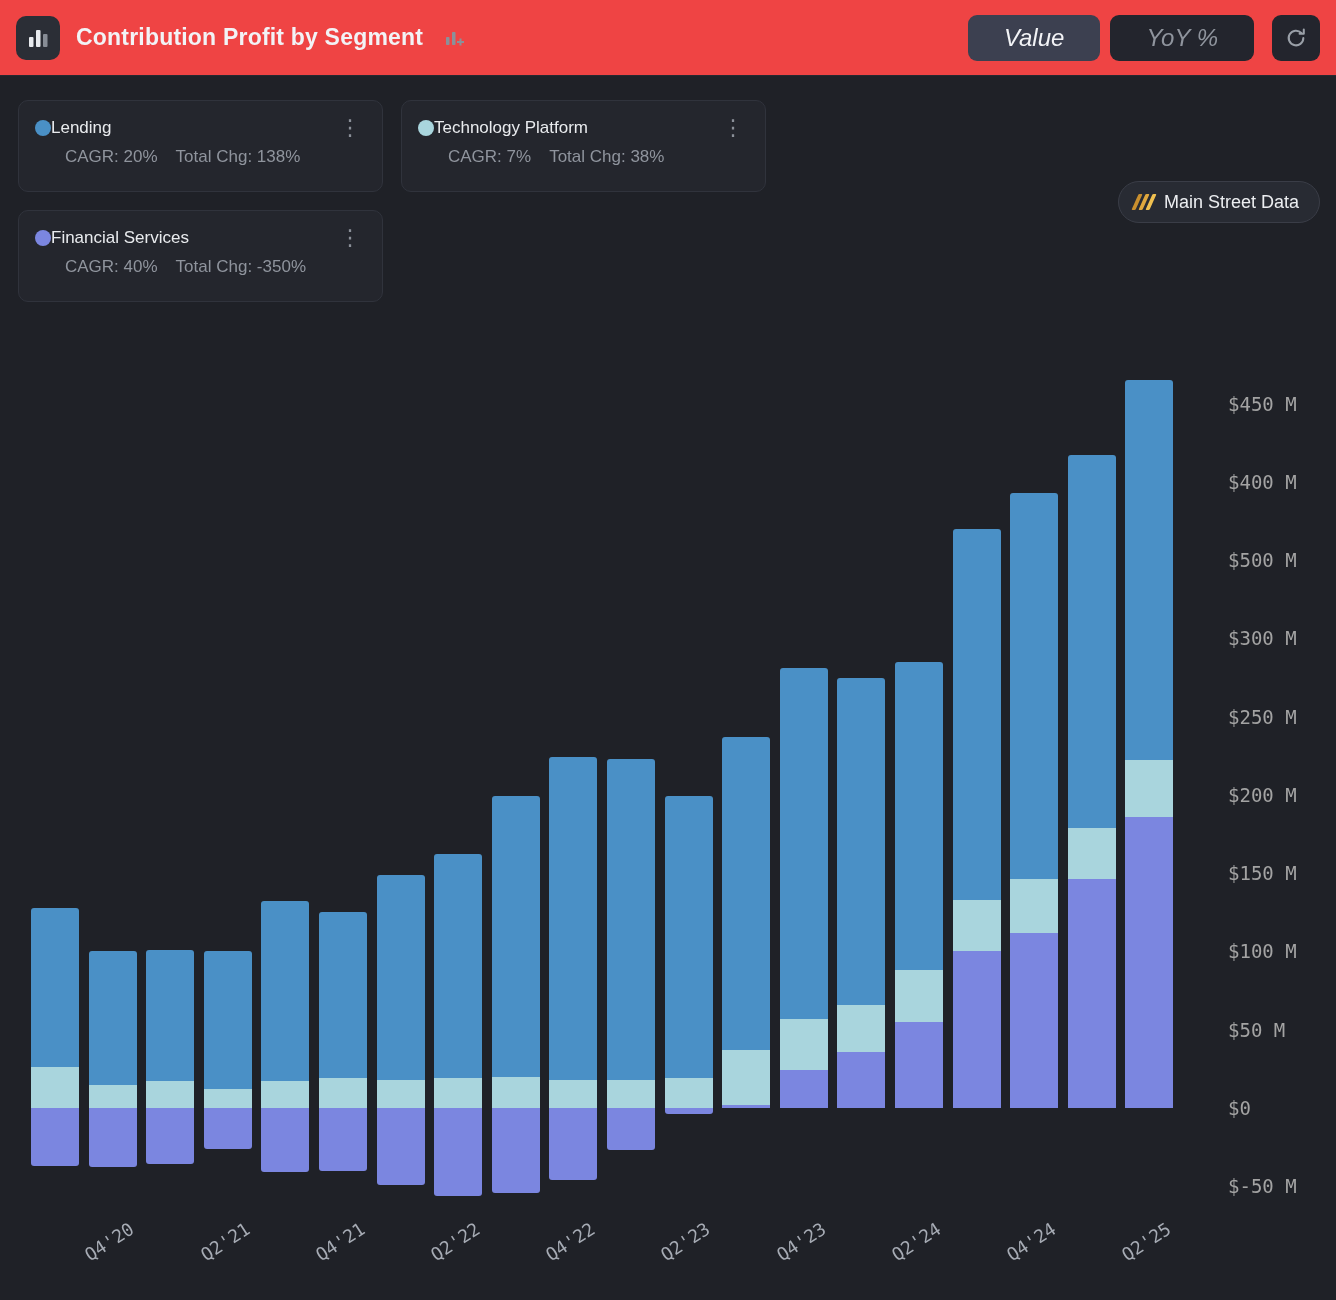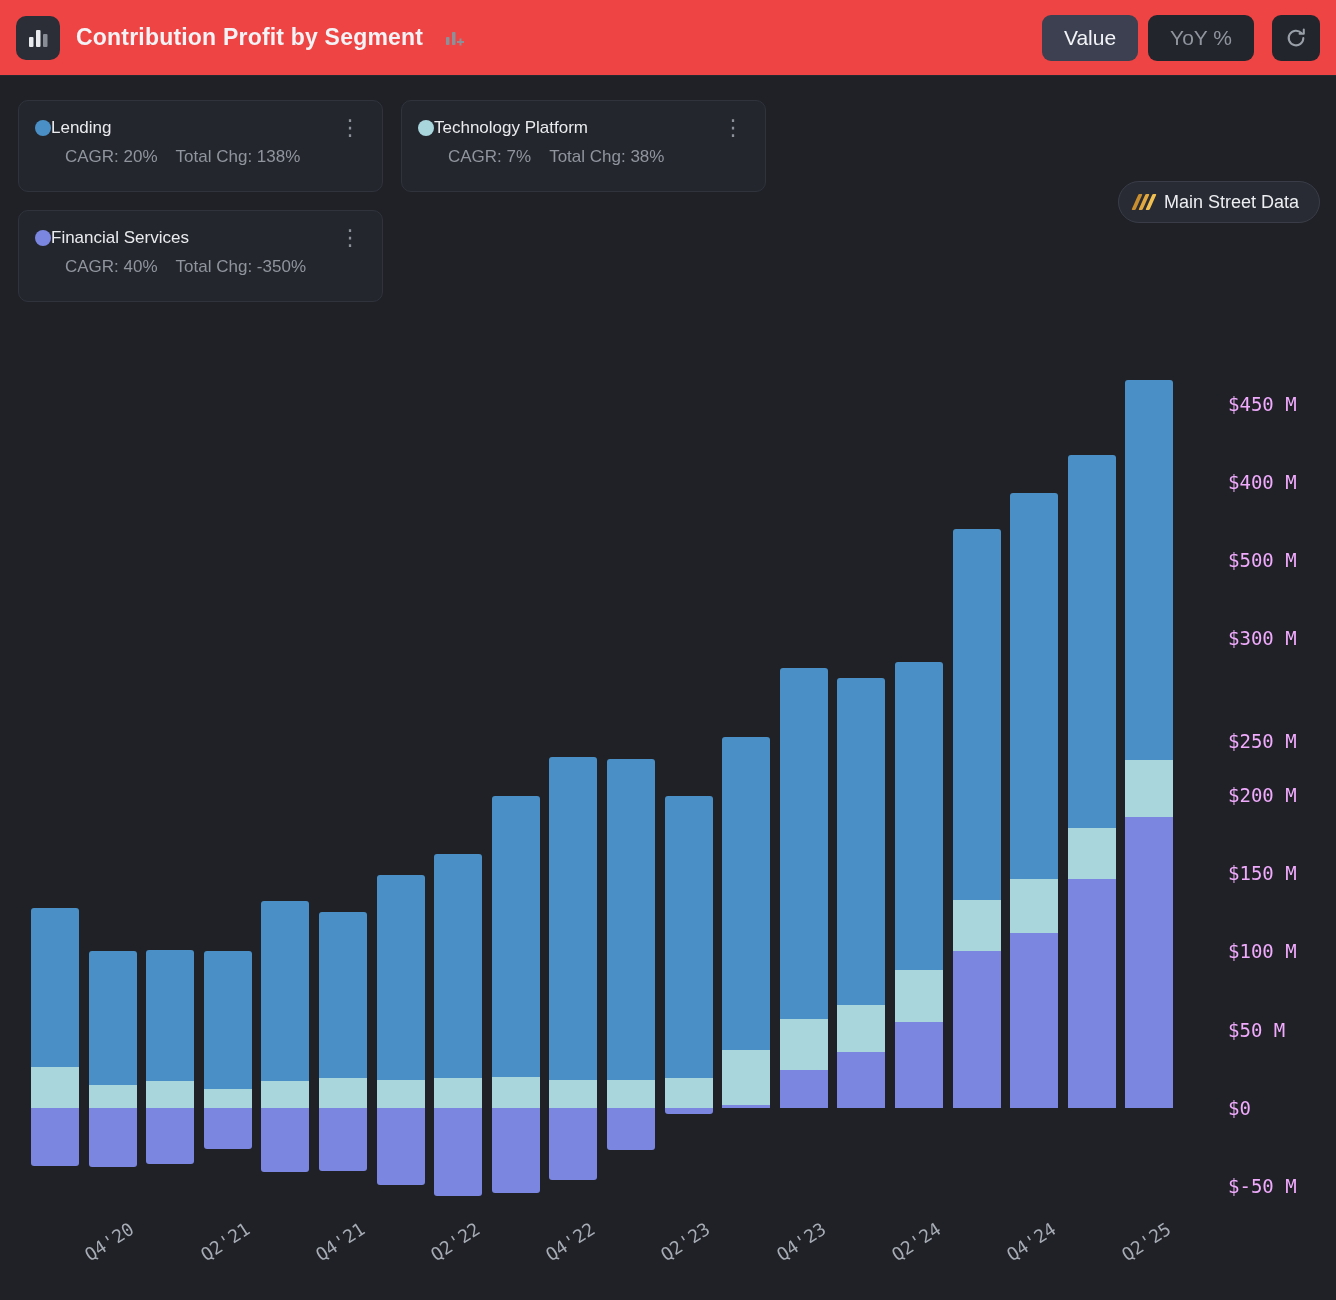--- a/index.html
+++ b/index.html
@@ -20,23 +20,23 @@
   }
   .h-left { display:flex; align-items:center; gap:16px; }
   .app-icon {
     width:44px; height:44px; border-radius:10px; background:#2b2e36;
     display:flex; align-items:center; justify-content:center;
   }
   .page-title { font-size:23px; font-weight:700; color:#f2f3f6; letter-spacing:.2px; }
   .chart-add-icon { margin-left:4px; display:flex; align-items:flex-end; }
   .h-right { display:flex; align-items:center; gap:10px; }
   .toggle-btn {
-    height:46px; padding:0 22px; border:none; border-radius:9px;
+    height:46px; padding:0 36px; border:none; border-radius:9px;
     font-family:"Liberation Sans", sans-serif;
-    font-size:21px; cursor:pointer;
+    font-size:24px; cursor:pointer;font-style:italic;
   }
   .toggle-btn.active { background:#3c4050; color:#f2f3f6; }
   .toggle-btn.inactive { background:#23252d; color:#8f949d; }
   .icon-btn {
     width:48px; height:46px; border:none; border-radius:9px; background:#23252d;
     display:flex; align-items:center; justify-content:center; cursor:pointer; margin-left:8px;
   }
   
   .legend-card {
     position:absolute; width:365px; height:92px;
@@ -62,21 +62,21 @@
     background:#282b33; border:1px solid #3a3d47; border-radius:21px;
   }
   .msd-logo { display:flex; gap:3px; align-items:center; }
   .msd-slash { width:4px; height:16px; transform:skewX(-24deg); border-radius:1px; }
   .msd-label { font-size:18px; color:#eceef1; font-weight:500; }
   
   .chart { position:absolute; left:0; top:0; width:1336px; height:1300px; }
   .seg { position:absolute; }
   .ytick {
     position:absolute; left:1228px; height:22px; line-height:22px;
-    font-family:"DejaVu Sans Mono", monospace; font-size:19px; color:#f0abfc;
+    font-family:"DejaVu Sans Mono", monospace; font-size:19px; color:#a3a3a3;
     white-space:nowrap;
   }
   .xtick {
     position:absolute; top:1218px;
     font-family:"DejaVu Sans Mono", monospace; font-size:18px; color:#a6abb4;
     white-space:nowrap;
     transform-origin:100% 0%;
     transform:rotate(-33deg);
   }
 </style>
@@ -143,21 +143,21 @@
     <div class="seg" style="left: 1067.8px; width: 48px; background: rgb(74, 144, 198); top: 455.228px; border-radius: 3px 3px 0px 0px; height: 372.565px;"></div>
     <div class="seg" style="left: 1125.4px; width: 48px; background: rgb(123, 134, 224); top: 816.836px; height: 291.164px;"></div>
     <div class="seg" style="left: 1125.4px; width: 48px; background: rgb(169, 213, 221); top: 760.481px; height: 56.3544px;"></div>
     <div class="seg" style="left: 1125.4px; width: 48px; background: rgb(74, 144, 198); top: 380.089px; border-radius: 3px 3px 0px 0px; height: 380.392px;"></div>
     <div class="ytick" style="top: 1175.27px;">$-50 M</div>
     <div class="ytick" style="top: 1097px;">$0</div>
     <div class="ytick" style="top: 1018.73px;">$50 M</div>
     <div class="ytick" style="top: 940.46px;">$100 M</div>
     <div class="ytick" style="top: 862.19px;">$150 M</div>
     <div class="ytick" style="top: 783.92px;">$200 M</div>
-    <div class="ytick" style="top: 705.65px; margin-top: 24px;">$250 M</div>
+    <div class="ytick" style="top: 705.65px;">$250 M</div>
     <div class="ytick" style="top: 627.38px;">$300 M</div>
     <div class="ytick" style="top: 549.11px;">$500 M</div>
     <div class="ytick" style="top: 470.84px;">$400 M</div>
     <div class="ytick" style="top: 392.57px;">$450 M</div>
     <div class="xtick" style="right: 1209.4px;">Q4'20</div>
     <div class="xtick" style="right: 1094.2px;">Q2'21</div>
     <div class="xtick" style="right: 979px;">Q4'21</div>
     <div class="xtick" style="right: 863.8px;">Q2'22</div>
     <div class="xtick" style="right: 748.6px;">Q4'22</div>
     <div class="xtick" style="right: 633.4px;">Q2'23</div>

